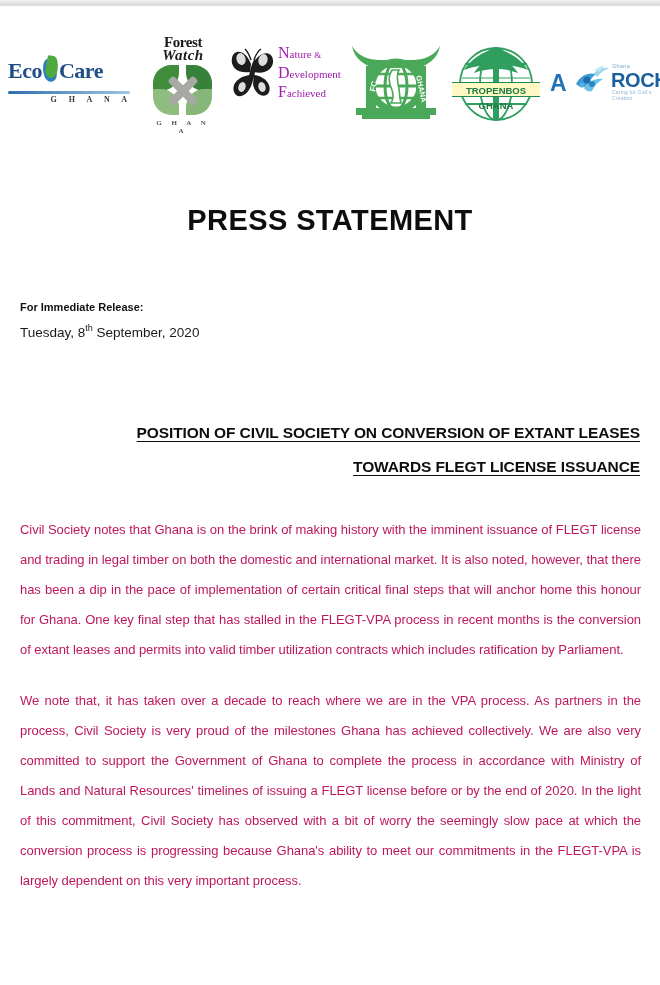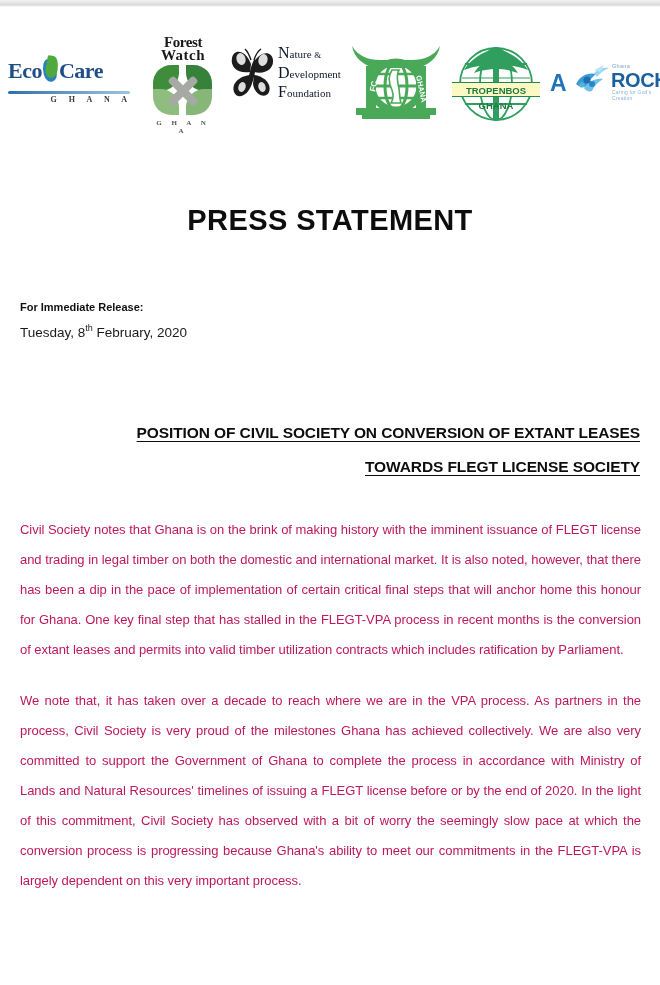--- a/index.html
+++ b/index.html
@@ -99,21 +99,21 @@
   #logo-forestwatch { left: 150px; top: 8px; width: 66px; height: 88px; }
   .fw-word {
     font-family: "Liberation Serif", serif;
     font-weight: bold;
     font-size: 15px;
     color: #1a1a1a;
     line-height: 13px;
     text-align: center;
     letter-spacing: -0.4px;
   }
-  .fw-word .w2 { letter-spacing: 0.5px; }
+  .fw-word .w2 { letter-spacing: 0.5px; font-style: italic; }
   .fw-mark {
     position: relative;
     width: 62px; height: 52px;
     margin: 2px auto 0 auto;
   }
   .fw-leaf {
     position: absolute;
     width: 26px; height: 26px;
   }
   .fw-leaf.tl { left: 1px;  top: 1px;  background:#3f8d3a; border-radius: 70% 0 70% 0; }
@@ -138,21 +138,21 @@
     text-align: center;
     margin-top: 3px;
   }
 
   
   #logo-ndf { left: 228px; top: 16px; width: 110px; height: 68px; }
   .ndf-inner { display: flex; align-items: center; }
   .ndf-butterfly { width: 48px; height: 58px; flex: 0 0 48px; }
   .ndf-text {
     font-family: "Liberation Serif", serif;
-    color: #0f172a;
+    color: #a21caf;
     line-height: 17px;
     margin-left: 2px;
     white-space: nowrap;
   }
   .ndf-text div { font-size: 13px; }
   .ndf-text .cap { font-size: 16px; }
   .ndf-text .amp { font-size: 9px; }
   .ndf-text .sm { font-size: 11px; }
 
   
@@ -320,21 +320,21 @@
           <g fill="#ffffff" opacity="0.85">
             <ellipse cx="13" cy="15" rx="4.5" ry="6" transform="rotate(-18 13 15)"></ellipse>
             <ellipse cx="35" cy="16" rx="4.5" ry="6" transform="rotate(18 35 16)"></ellipse>
             <ellipse cx="14" cy="43" rx="3.6" ry="5" transform="rotate(18 14 43)"></ellipse>
             <ellipse cx="34" cy="43" rx="3.6" ry="5" transform="rotate(-18 34 43)"></ellipse>
           </g>
         </svg>
         <div class="ndf-text">
           <div><span class="cap">N</span><span class="sm">ature </span><span class="amp">&amp;</span></div>
           <div><span class="cap">D</span><span class="sm">evelopment</span></div>
-          <div><span class="cap">F</span><span class="sm">oundation</span></div>
+          <div><span class="cap">F</span><span class="sm">achieved</span></div>
         </div>
       </div>
     </div>
 
     <div class="logo" id="logo-fc">
       <svg width="96" height="84" viewBox="0 0 96 84">
         <g fill="#4aa958">
           <path d="M4 6 C6 18 16 26 28 28 L68 28 C80 26 90 18 92 6 C86 16 76 20 64 20 L32 20 C20 20 10 16 4 6 Z"></path>
           <rect x="18" y="26" width="10" height="44"></rect>
           <rect x="68" y="26" width="10" height="44"></rect>
@@ -392,26 +392,26 @@
     </div>
 
   </div>
 
   <div class="doc">
 
     <div class="doc-title">PRESS STATEMENT</div>
 
     <div class="release-block">
       <div class="release-label">For Immediate Release:</div>
-      <div class="release-date"><span>Tuesday, 8</span><sup>th</sup><span> February, 2020</span></div>
+      <div class="release-date"><span>Tuesday, 8</span><sup>th</sup><span> September, 2020</span></div>
     </div>
 
     <div class="subtitle">
       <span>POSITION OF CIVIL SOCIETY ON CONVERSION OF EXTANT LEASES</span><br>
-      <span>TOWARDS FLEGT LICENSE SOCIETY</span>
+      <span>TOWARDS FLEGT LICENSE ISSUANCE</span>
     </div>
 
     <div class="body-copy">
       <p>Civil Society notes that Ghana is on the brink of making history with the imminent issuance of FLEGT license and trading in legal timber on both the domestic and international market. It is also noted, however, that there has been a dip in the pace of implementation of certain critical final steps that will anchor home this honour for Ghana. One key final step that has stalled in the FLEGT-VPA process in recent months is the conversion of extant leases and permits into valid timber utilization contracts which includes ratification by Parliament.</p>
       <p>We note that, it has taken over a decade to reach where we are in the VPA process. As partners in the process, Civil Society is very proud of the milestones Ghana has achieved collectively. We are also very committed to support the Government of Ghana to complete the process in accordance with Ministry of Lands and Natural Resources' timelines of issuing a FLEGT license before or by the end of 2020. In the light of this commitment, Civil Society has observed with a bit of worry the seemingly slow pace at which the conversion process is progressing because Ghana's ability to meet our commitments in the FLEGT-VPA is largely dependent on this very important process.</p>
     </div>
 
   </div>
 </div>
 

